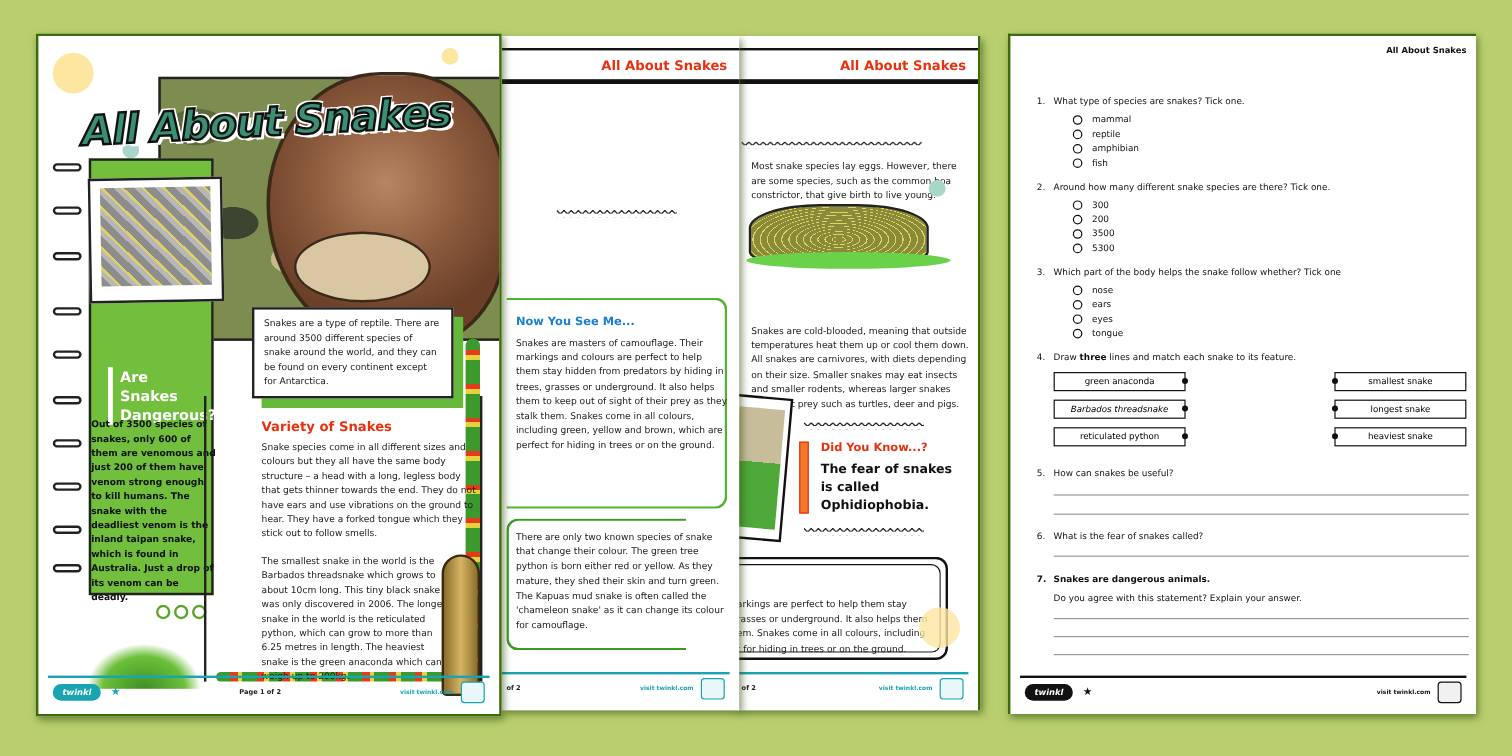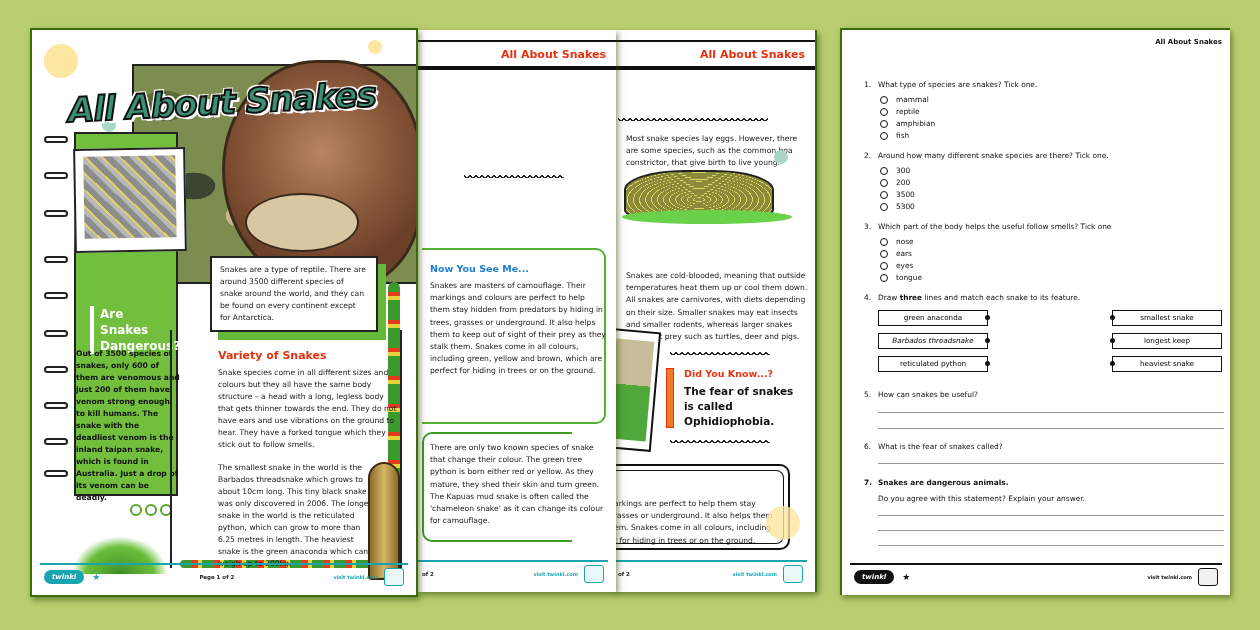--- a/index.html
+++ b/index.html
@@ -92,21 +92,21 @@
   .tilted-photo::after { content: ""; position: absolute; left: 4px; top: 8px; right: 4px; bottom: 8px;
     background: linear-gradient(#c8bd9a 0 45%, #4fa83a 45%); }
   .bordered-box { position: absolute; left: -10px; top: 434px; width: 186px; height: 86px; border: 2px solid #111; border-radius: 0 10px 10px 0; border-left: none; }
   .bordered-box2 { position: absolute; left: -10px; top: 440px; width: 180px; height: 74px; border: 1px solid #111; border-radius: 0 8px 8px 0; border-left: none; }
 
   
   .q-runhead { position: absolute; right: 8px; top: 8px; font-size: 7px; font-weight: bold; color: #111; }
   .q-title { position: absolute; left: 0; right: 0; top: 22px; text-align: center; font-weight: bold; font-size: 19px; color: #111; }
   .q { position: absolute; left: 22px; font-size: 7.4px; color: #111; }
   .q .num { display: inline-block; width: 14px; }
-  .opts { position: absolute; left: 38px; font-size: 7.4px; color: #111; }
+  .opts { position: absolute; left: 52px; font-size: 7.4px; color: #111; }
   .opts div { height: 12px; line-height: 12px; display: flex; align-items: center; }
   .radio { width: 8px; height: 8px; border: 1.2px solid #111; border-radius: 50%; margin-right: 8px; display: inline-block; }
   .match { position: absolute; width: 110px; height: 16px; border: 1px solid #111; font-size: 7.2px; text-align: center; line-height: 14px; }
   .match .dot { position: absolute; top: 4px; width: 5px; height: 5px; background: #111; border-radius: 50%; }
   .line { position: absolute; left: 36px; width: 346px; height: 1px; background: #999; }
 </style>
 </head>
 <body>
 
 <div class="page p1">
@@ -253,21 +253,21 @@
         <span class="radio"></span>
         <span>3500</span>
       </div>
     <div>
         <span class="radio"></span>
         <span>5300</span>
       </div>
   </div>
 
   <div class="q" style="top:192px;">
-    <span class="num">3.</span><span>Which part of the body helps the useful follow smells? Tick one</span>
+    <span class="num">3.</span><span>Which part of the body helps the snake follow whether? Tick one</span>
   </div>
   <div class="opts" style="top:206px;">
     <div>
         <span class="radio"></span>
         <span>nose</span>
       </div>
     <div>
         <span class="radio"></span>
         <span>ears</span>
       </div>
@@ -281,21 +281,21 @@
       </div>
   </div>
 
   <div class="q" style="top:263px;">
     <span class="num">4.</span><span>Draw </span><b>three</b><span> lines and match each snake to its feature.</span>
   </div>
   <div class="match" style="left:36px;top:280px;"><span>green anaconda</span><span class="dot" style="right:-3px;"></span></div>
   <div class="match" style="left:36px;top:303px;font-style:italic;"><span>Barbados threadsnake</span><span class="dot" style="right:-3px;"></span></div>
   <div class="match" style="left:36px;top:326px;"><span>reticulated python</span><span class="dot" style="right:-3px;"></span></div>
   <div class="match" style="left:270px;top:280px;"><span class="dot" style="left:-3px;"></span><span>smallest snake</span></div>
-  <div class="match" style="left:270px;top:303px;"><span class="dot" style="left:-3px;"></span><span>longest keep</span></div>
+  <div class="match" style="left:270px;top:303px;"><span class="dot" style="left:-3px;"></span><span>longest snake</span></div>
   <div class="match" style="left:270px;top:326px;"><span class="dot" style="left:-3px;"></span><span>heaviest snake</span></div>
 
   <div class="q" style="top:360px;">
     <span class="num">5.</span><span>How can snakes be useful?</span>
   </div>
   <div class="line" style="top:382px;"></div>
   <div class="line" style="top:398px;"></div>
 
   <div class="q" style="top:412px;">
     <span class="num">6.</span><span>What is the fear of snakes called?</span>

